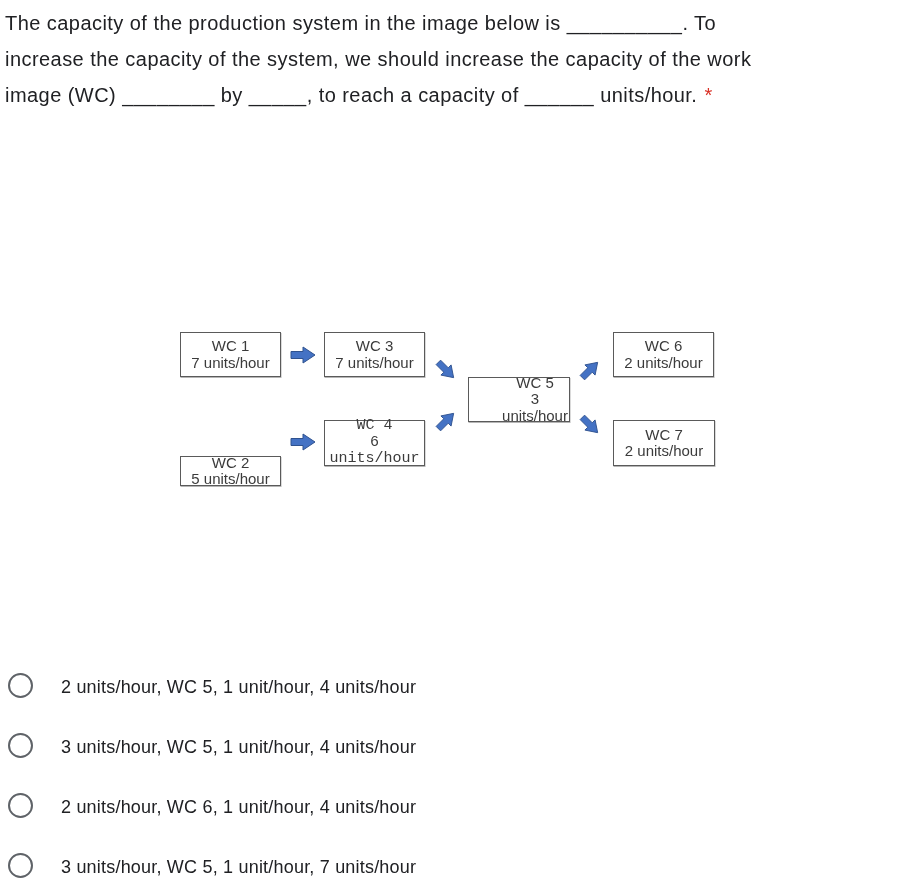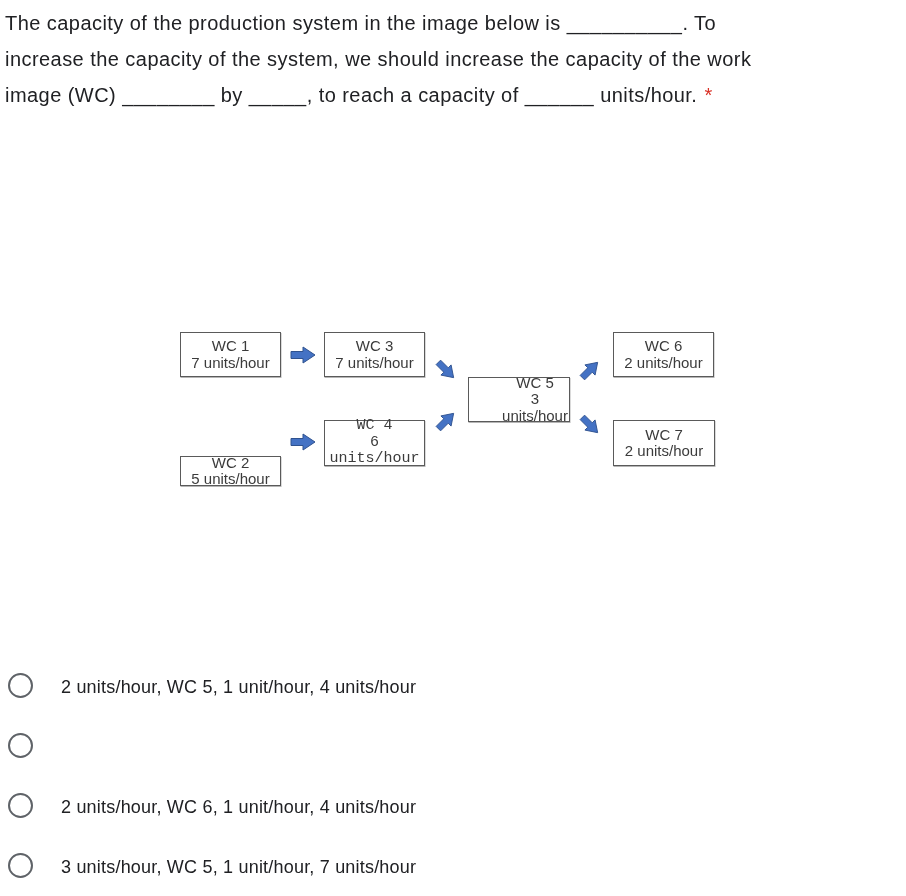--- a/index.html
+++ b/index.html
@@ -155,20 +155,21 @@
   </svg>
 </div>
 
 <div class="options">
   <div class="option">
     <span class="radio"></span>
     <span class="option-label">2 units/hour, WC 5, 1 unit/hour, 4 units/hour</span>
   </div>
   <div class="option">
     <span class="radio"></span>
+    <span class="option-label">3 units/hour, WC 5, 1 unit/hour, 4 units/hour</span>
   </div>
   <div class="option">
     <span class="radio"></span>
     <span class="option-label">2 units/hour, WC 6, 1 unit/hour, 4 units/hour</span>
   </div>
   <div class="option">
     <span class="radio"></span>
     <span class="option-label">3 units/hour, WC 5, 1 unit/hour, 7 units/hour</span>
   </div>
 </div>

